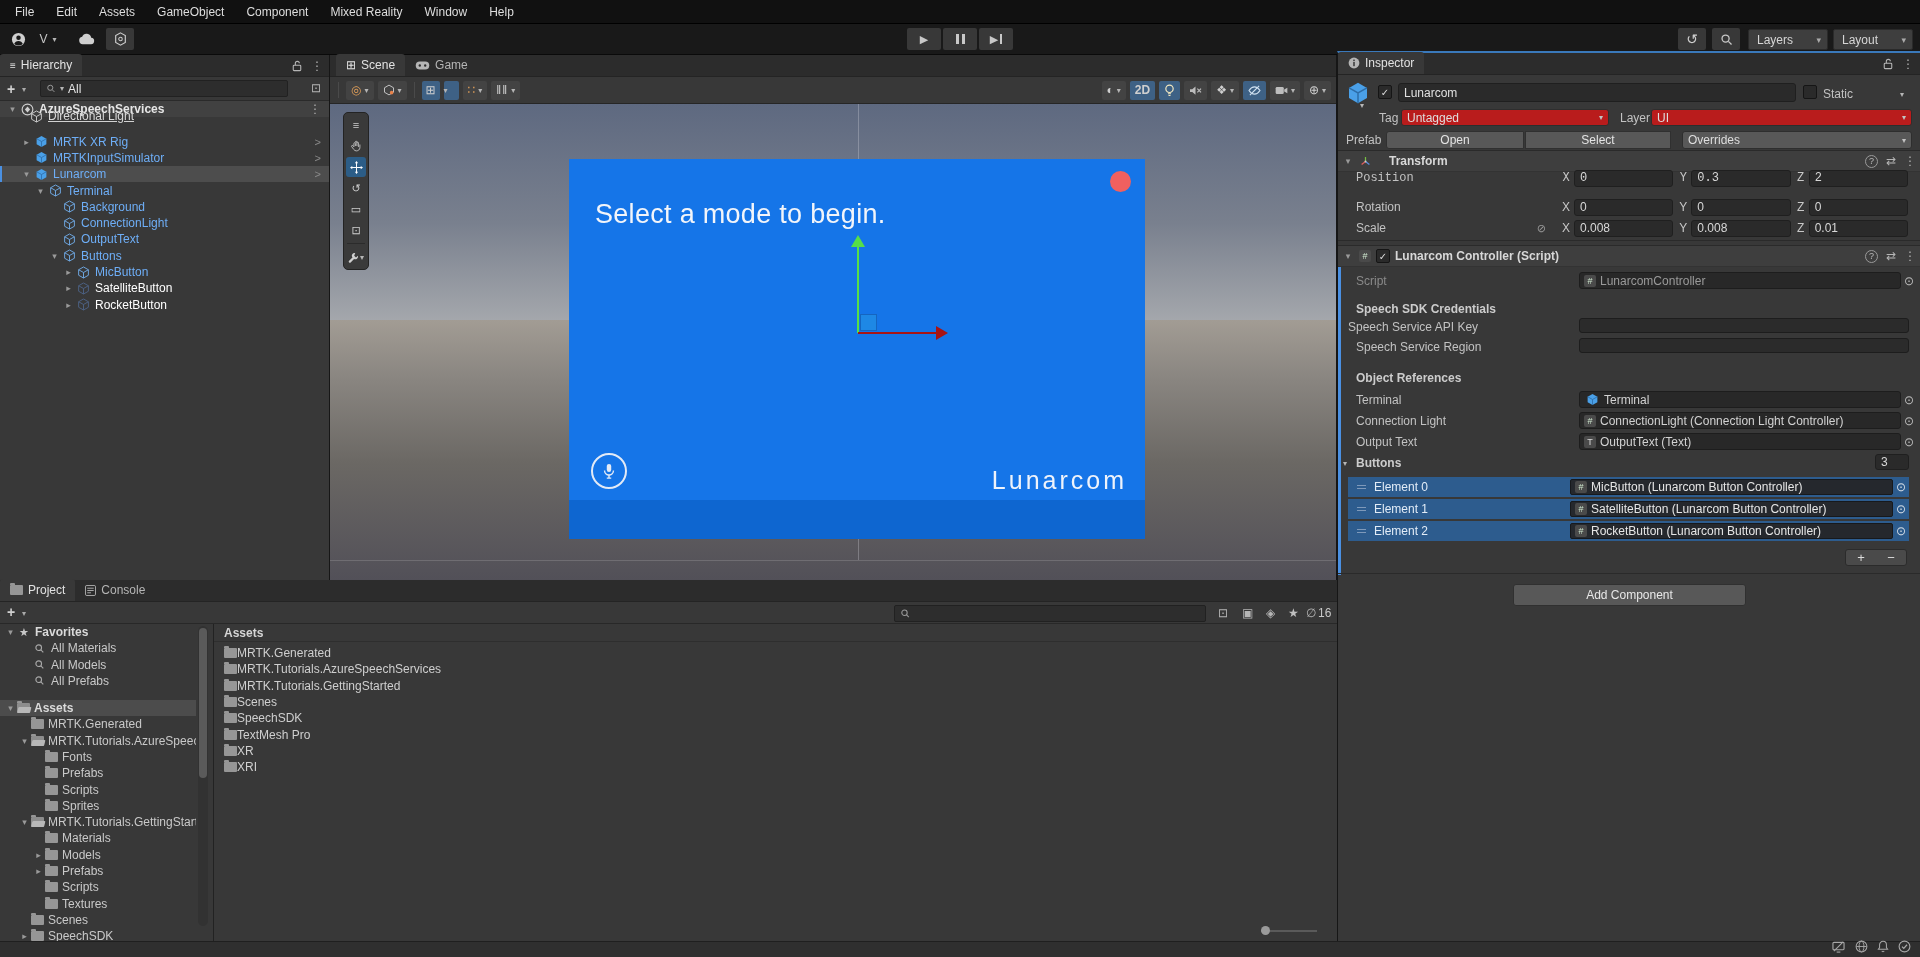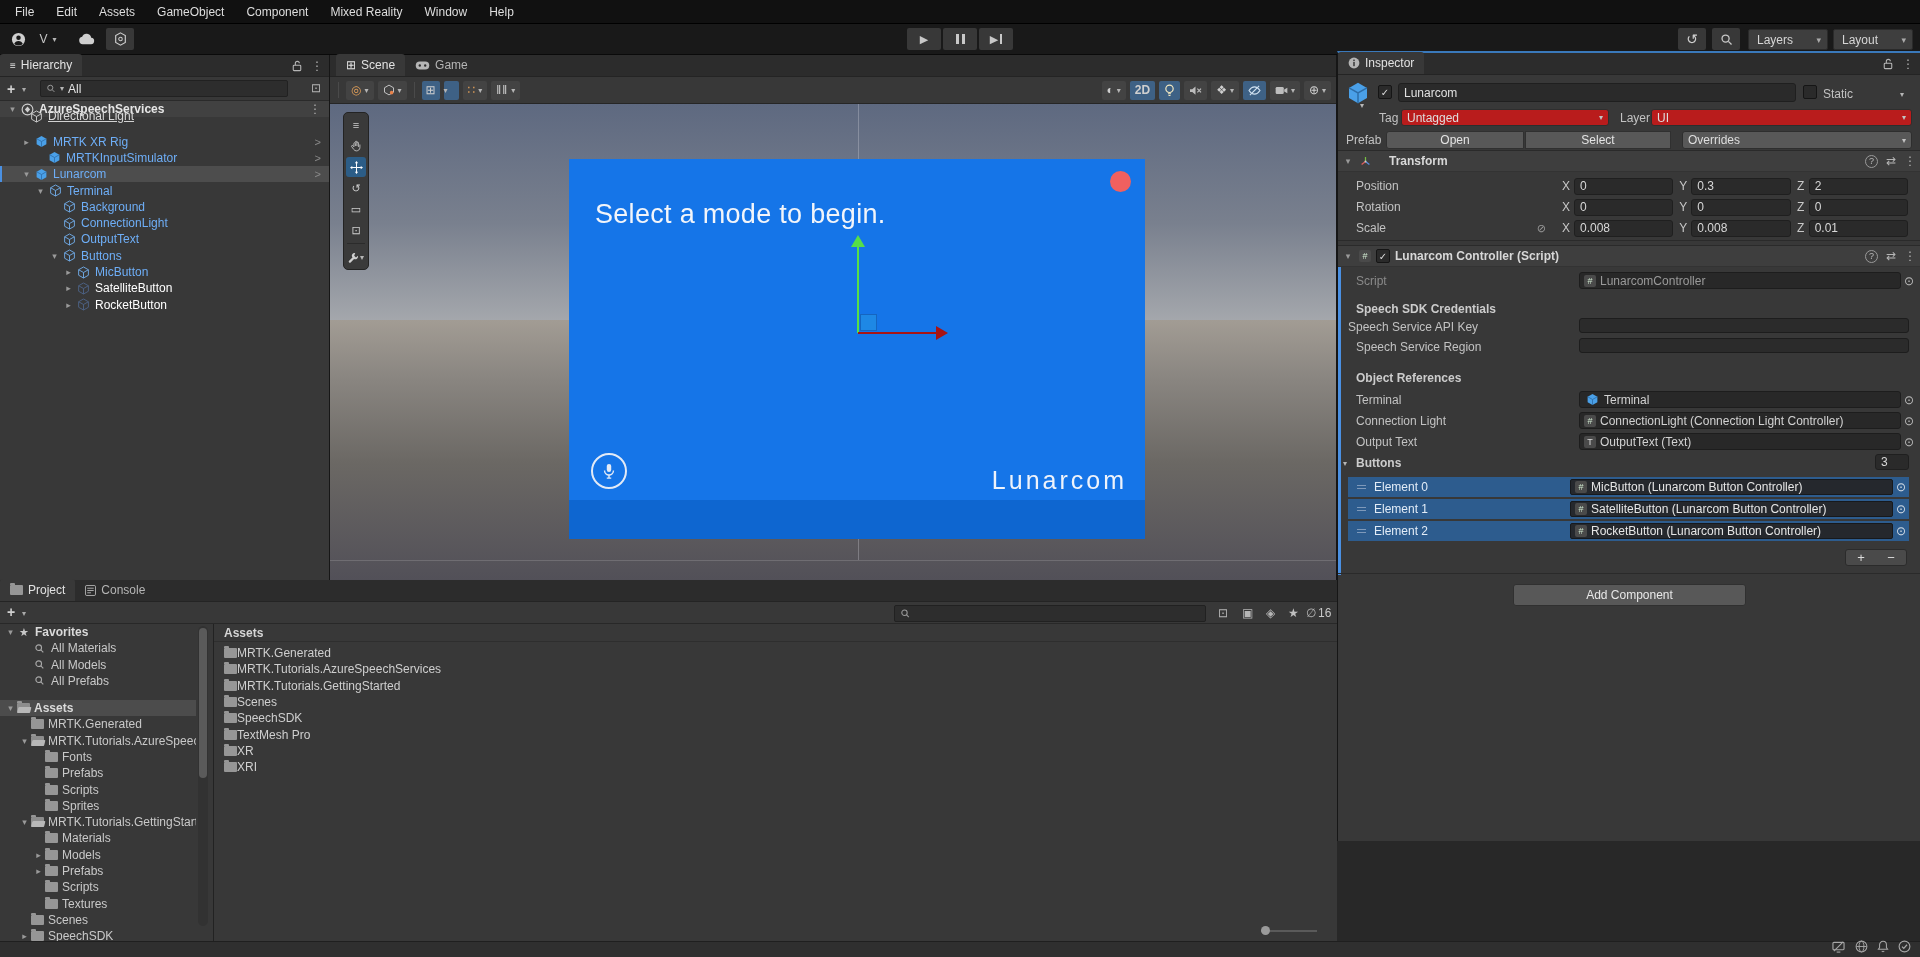--- a/index.html
+++ b/index.html
@@ -73,21 +73,21 @@
 #gz-red{position:absolute;left:528px;top:228px;width:80px;height:2px;background:#a81414}
 #gz-redhead{position:absolute;left:606px;top:222px;width:0;height:0;border-top:7px solid transparent;border-bottom:7px solid transparent;border-left:12px solid #a81414}
 #gz-square{position:absolute;left:530px;top:210px;width:17px;height:17px;background:#1e88e5;border:1px solid #1565c0}
 
 #palette{position:absolute;left:13px;top:8px;width:26px;background:#3a3a3a;border:1px solid #232323;border-radius:5px;padding:2px;display:flex;flex-direction:column;gap:1px}
 .palbtn{height:20px;border-radius:3px;display:flex;align-items:center;justify-content:center;color:#cfcfcf;font-size:11px}
 .palbtn.on{background:#2c5d87}
 .palsep{height:1px;background:#2b2b2b;margin:2px 1px}
 
 
-#inspector{left:1337px;top:51px;width:583px;height:790px;border-left:1px solid #161616;border-top:2px solid #3a79bb}
+#inspector{left:1337px;top:51px;width:583px;height:906px;border-left:1px solid #161616;border-top:2px solid #3a79bb}
 #inspector .tabbar{top:0}
 .ins-label{position:absolute;color:#c2c2c2;white-space:nowrap}
 .ins-label.gray{color:#8a8a8a}
 .ins-bold{position:absolute;color:#cccccc;font-weight:bold;white-space:nowrap}
 .field{position:absolute;background:#2a2a2a;border:1px solid #1f1f1f;border-radius:3px;display:flex;align-items:center;padding:0 5px;color:#d8d8d8;overflow:hidden}
 .dropdown{position:absolute;background:#b91c1c;border:1px solid #2e2e2e;border-radius:3px;display:flex;align-items:center;padding:0 5px;color:#dedede}
 .dropdown .car{margin-left:auto;font-size:8px;color:#c2c2c2}
 .pillbtn{position:absolute;background:#585858;border:1px solid #303030;display:flex;align-items:center;justify-content:center;color:#e4e4e4}
 .checkbox{position:absolute;width:14px;height:14px;background:#2a2a2a;border:1px solid #151515;border-radius:2px;display:flex;align-items:center;justify-content:center;color:#dcdcdc;font-size:10px}
 .comp-header{position:absolute;left:0;right:0;height:22px;background:#3e3e3e;border-top:1px solid #2a2a2a;border-bottom:1px solid #333;display:flex;align-items:center;padding:0 4px;gap:5px}
@@ -277,21 +277,21 @@
           <span class="arrow">▸</span>
           <span class="ticon">
             <svg width="13" height="13" viewBox="0 0 16 16">
               <path d="M8 1.2 14 4.6v6.8L8 14.8 2 11.4V4.6Z" fill="#4aa0e8"></path>
               <path d="M2 4.6 8 8l6-3.4M8 8v6.8" stroke="#2d6da8" stroke-width="1" fill="none"></path>
             </svg>
           </span>
           <span class="tlbl prefab">MRTK XR Rig</span>
           <span class="chev">&gt;</span>
         </div>
-        <div class="hrow" style="top: 94.9px; padding-left: 20px; margin-left: 13px;">
+        <div class="hrow" style="top: 94.9px; padding-left: 20px;">
           <span class="arrow"></span>
           <span class="ticon">
             <svg width="13" height="13" viewBox="0 0 16 16">
               <path d="M8 1.2 14 4.6v6.8L8 14.8 2 11.4V4.6Z" fill="#4aa0e8"></path>
               <path d="M2 4.6 8 8l6-3.4M8 8v6.8" stroke="#2d6da8" stroke-width="1" fill="none"></path>
             </svg>
           </span>
           <span class="tlbl prefab">MRTKInputSimulator</span>
           <span class="chev">&gt;</span>
         </div>
@@ -603,21 +603,21 @@
           </svg>
       </span>
       <span class="ctitle" style="margin-left:12px">Transform</span>
       <span class="hicons">
         <span class="qmark">?</span>
         <span>⇄</span>
         <span class="kebabi">⋮</span>
       </span>
     </div>
     <div id="transform-rows">
-        <div class="trow" style="top: 124px;">
+        <div class="trow" style="top: 116px; font-family: Liberation Mono, monospace;">
           <span class="tl">Position</span>
           <span class="trow-axis">X</span>
           <div class="tfield">0</div>
           <span class="trow-axis">Y</span>
           <div class="tfield">0.3</div>
           <span class="trow-axis">Z</span>
           <div class="tfield">2</div>
         </div>
         <div class="trow" style="top: 145px;">
           <span class="tl">Rotation</span>

